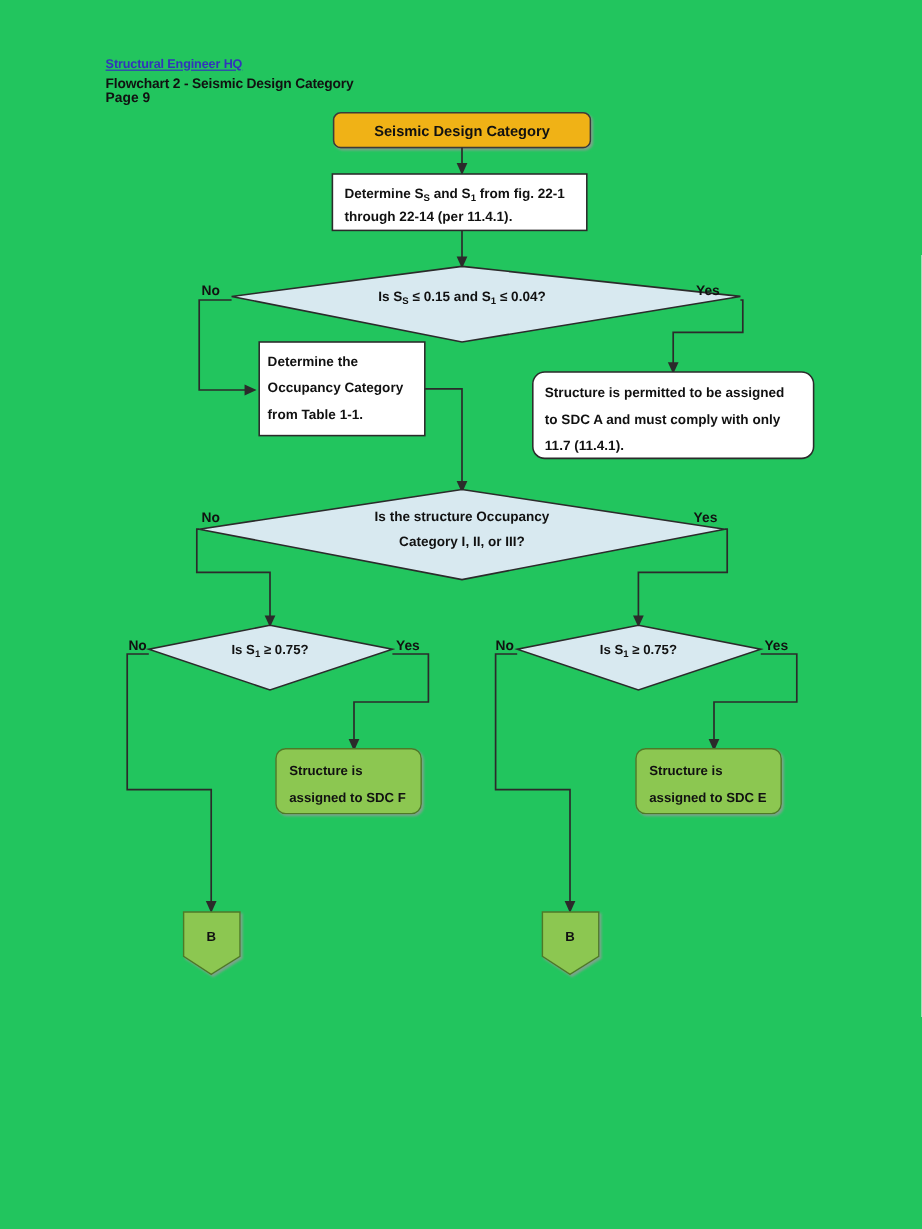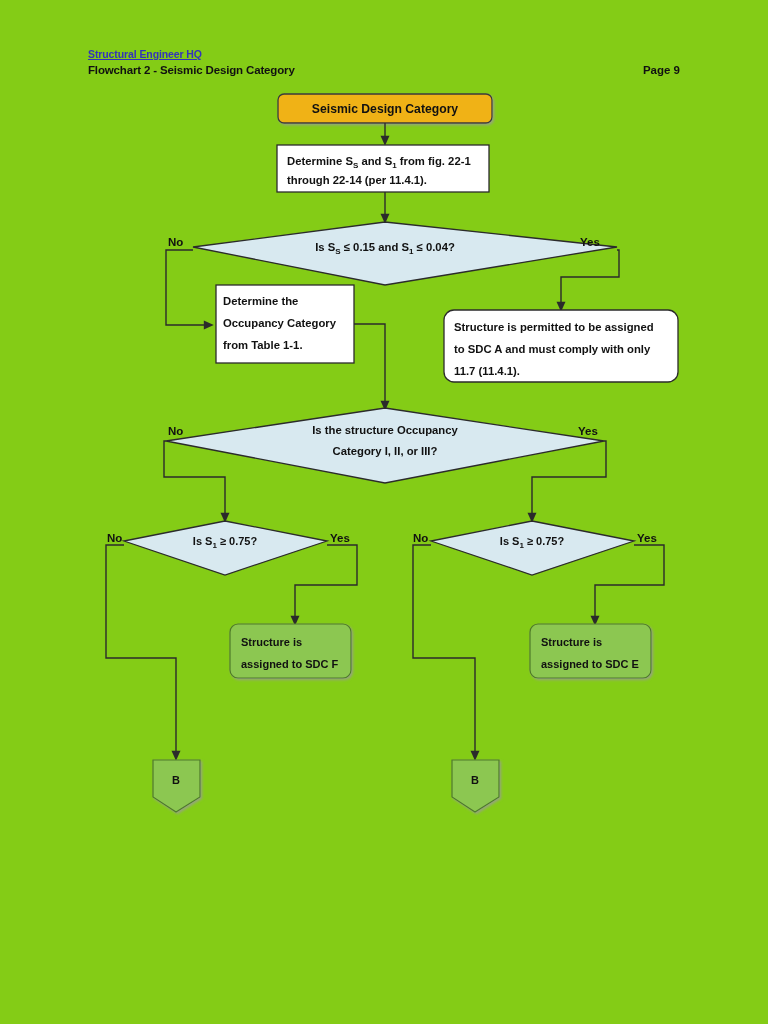--- a/index.html
+++ b/index.html
@@ -11,21 +11,21 @@
     width: 768px;
     height: 1024px;
     font-family: "Liberation Sans", sans-serif;
     position: relative;
     overflow: hidden;
   }
   .page {
     position: relative;
     width: 768px;
     height: 1024px;
-    background: #84cc16;
+    background: #22c55e;
   }
   .header {
     position: absolute;
     left: 88px;
     top: 44px;
     width: 592px;
   }
   .header-link {
     font-size: 10.5px;
     font-weight: bold;
@@ -33,20 +33,21 @@
     text-decoration: underline;
     display: inline-block;
     letter-spacing: -0.1px;
     cursor: pointer;
   }
   .header-row2 {
     display: flex;
     justify-content: space-between;
     align-items: baseline;
     margin-top: 2px;
+    flex-direction: column;
   }
   .header-subtitle {
     font-size: 11.5px;
     font-weight: bold;
     color: #111111;
     letter-spacing: -0.15px;
   }
   .header-page {
     font-size: 11.5px;
     font-weight: bold;

